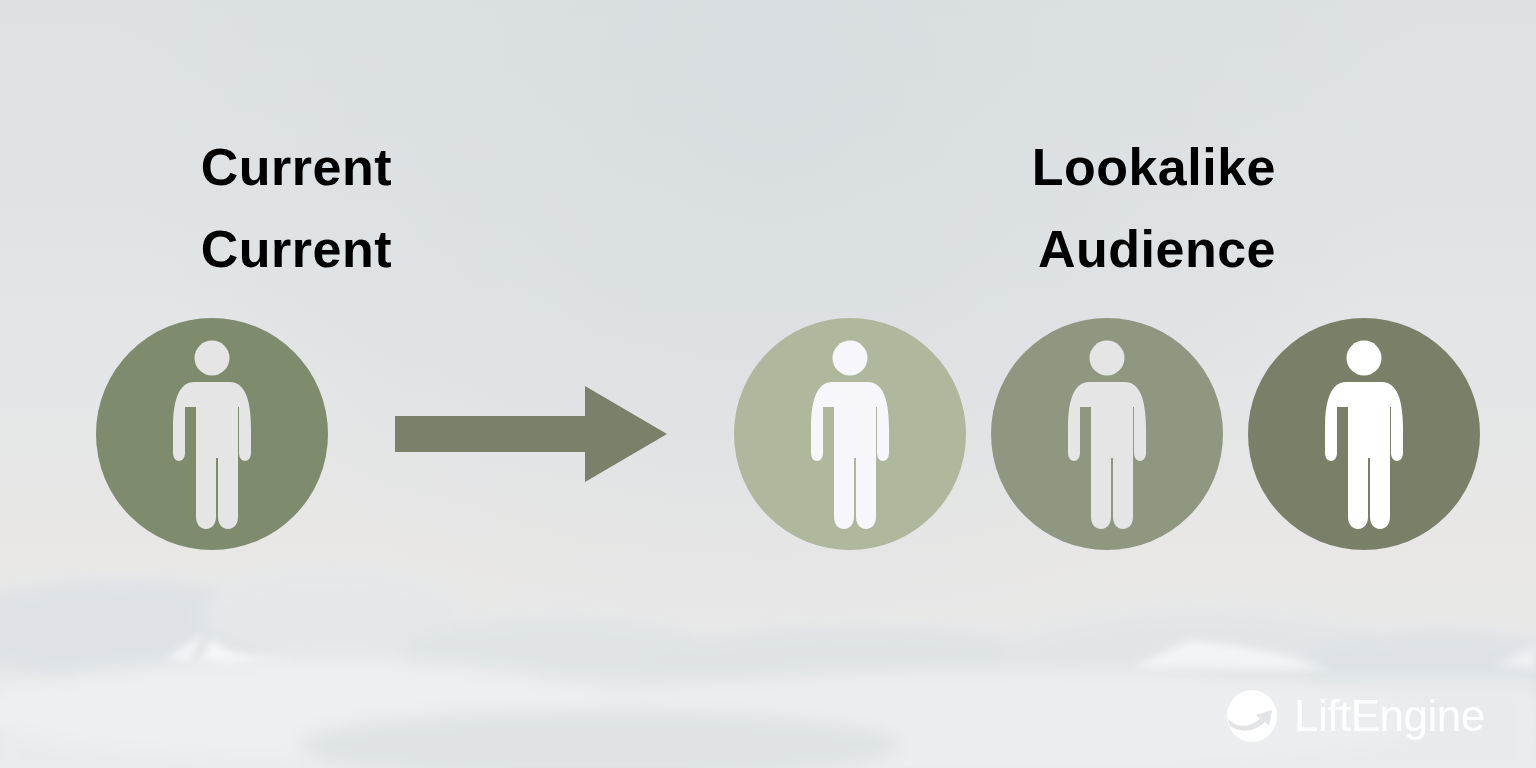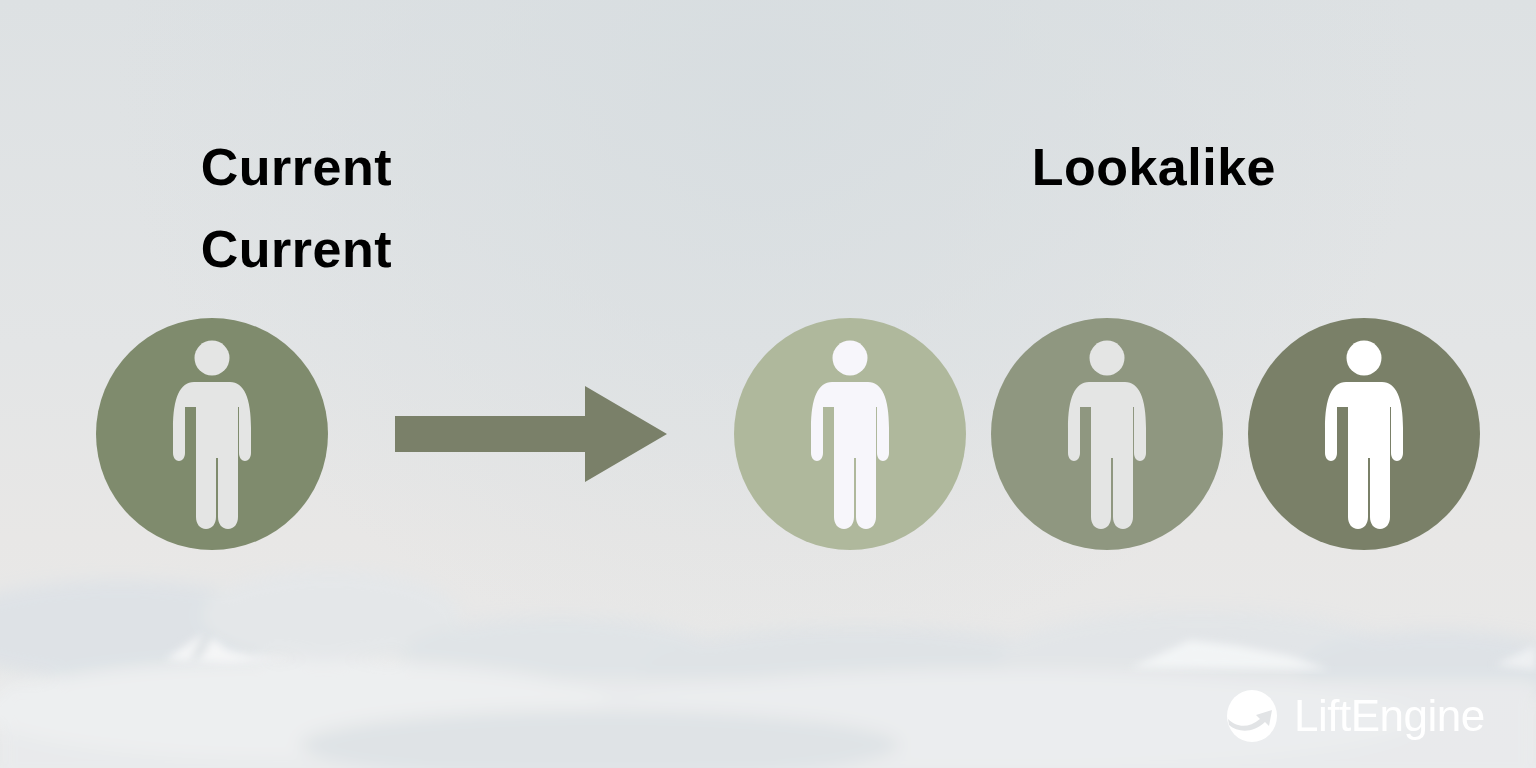--- a/index.html
+++ b/index.html
@@ -65,20 +65,21 @@
     <polygon points="1495,105 1536,85 1536,110" fill="#eef0f2"></polygon>
   </g>
 </svg>
 
 <div class="heading" id="heading-current">
   <span>Current</span>
   <span>Current</span>
 </div>
 <div class="heading" id="heading-lookalike">
   <span>Lookalike</span>
+  <span>Audience</span>
 </div>
 
 <div class="circle" style="left:96px; background:#7f8b6d;">
   <svg width="232" height="232" viewBox="0 0 232 232">
     <g fill="#e4e5e4">
       <ellipse cx="116" cy="40" rx="17.5" ry="17.5"></ellipse>
       <path d="M98 64 H134 C148 64 155 80 155 110 V135 C155 140 152 143 149 143 C146 143 143 140 143 135 V89 L142 89 V199 C142 206 138 211 132 211 C126 211 122 206 122 199 V140 H120 V199 C120 206 116 211 110 211 C104 211 100 206 100 199 V140 V89 L89 89 V135 C89 140 86 143 83 143 C80 143 77 140 77 135 V110 C77 80 84 64 98 64 Z"></path>
     </g>
   </svg>
 </div>

